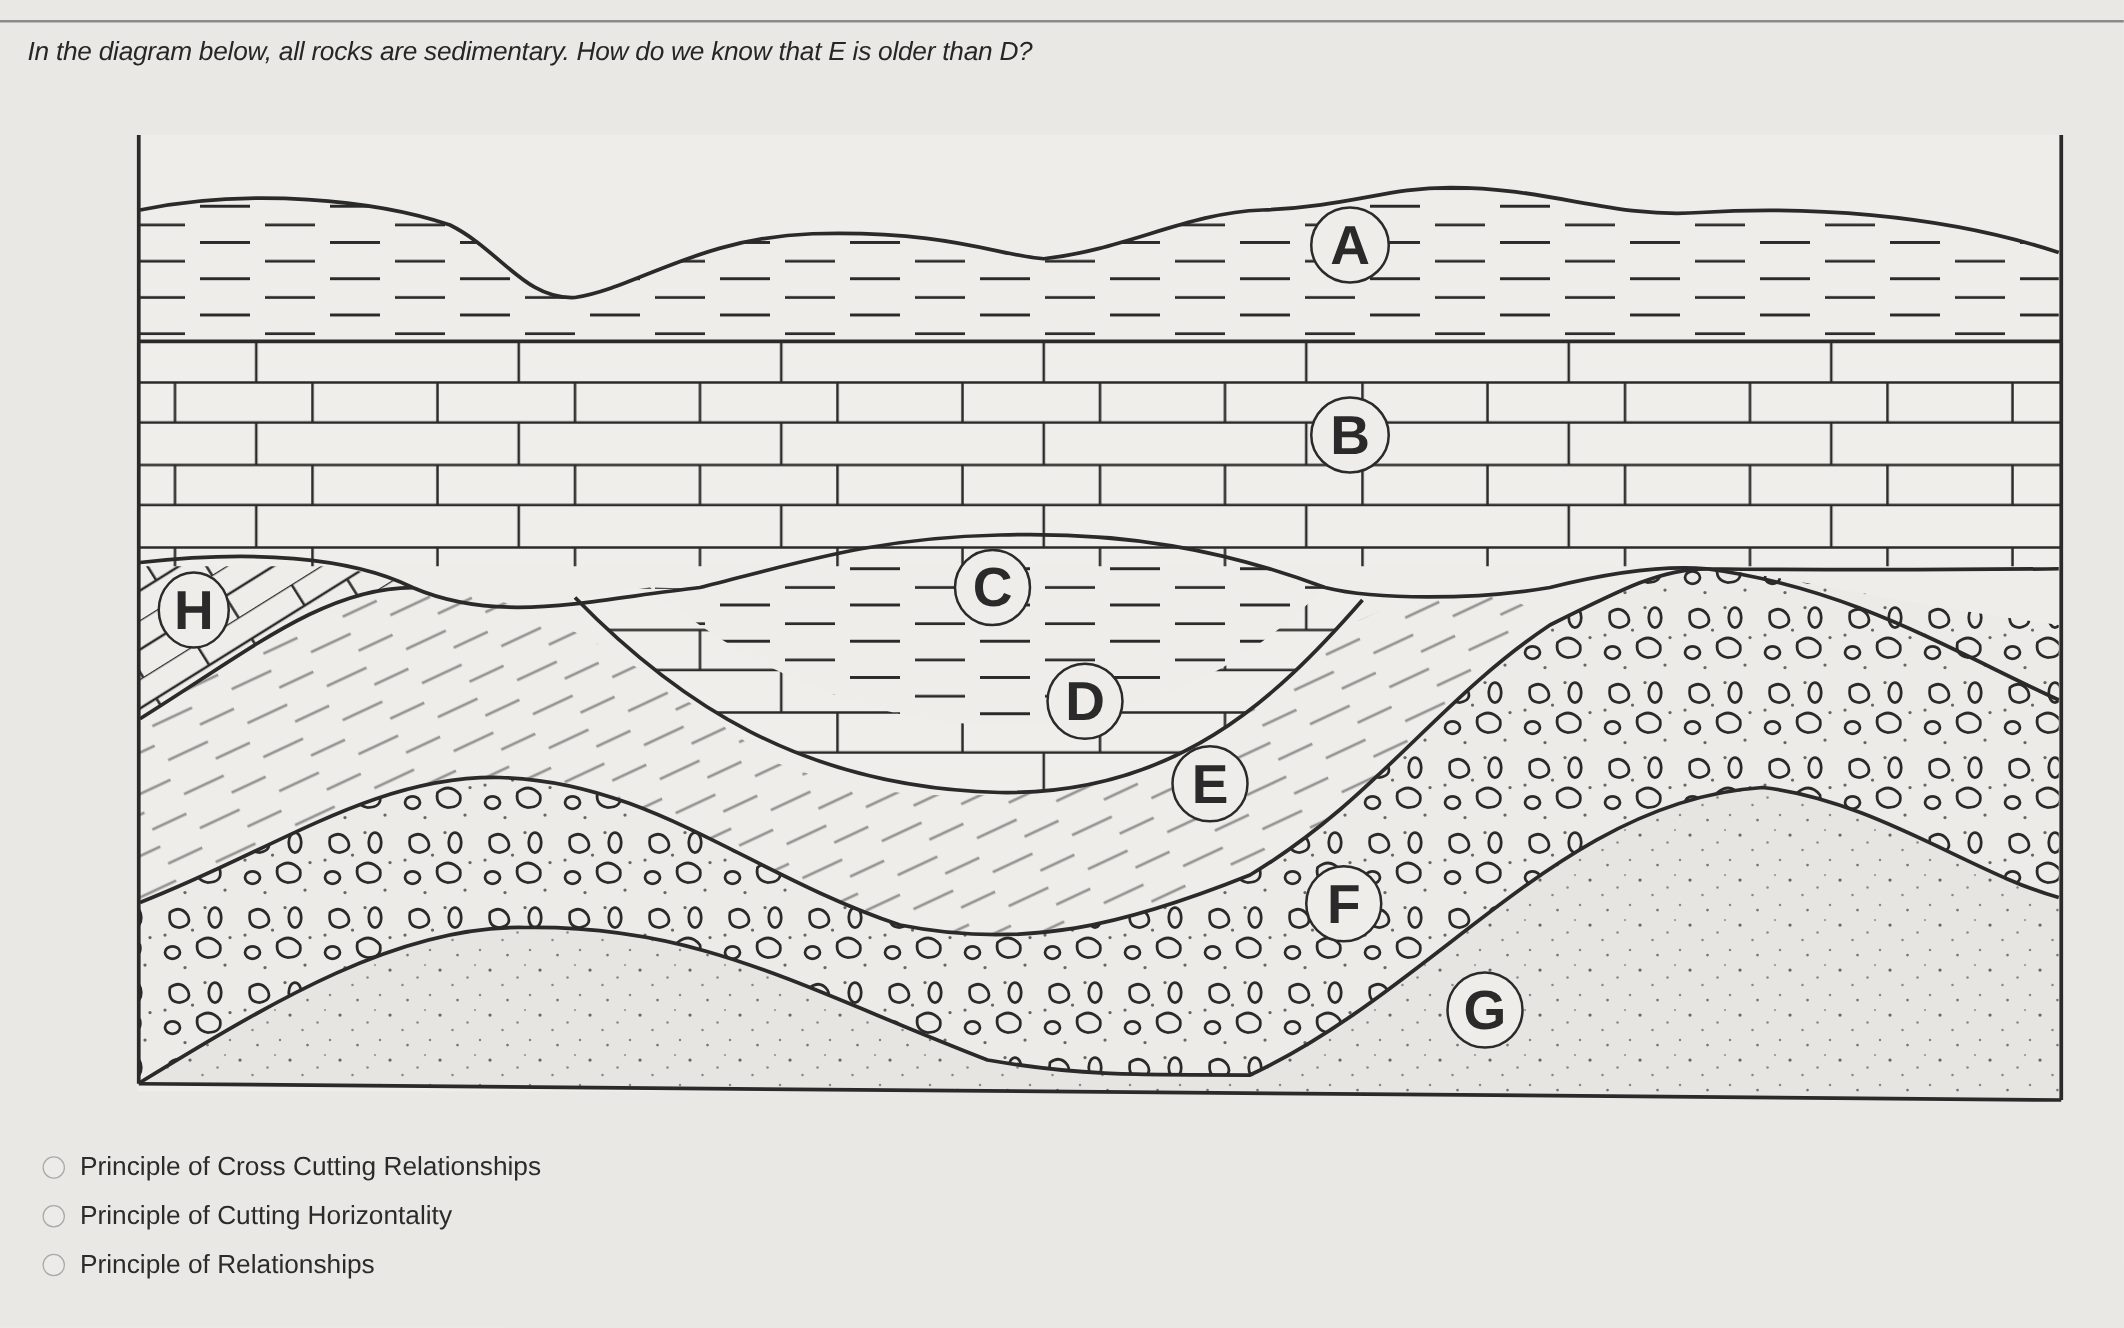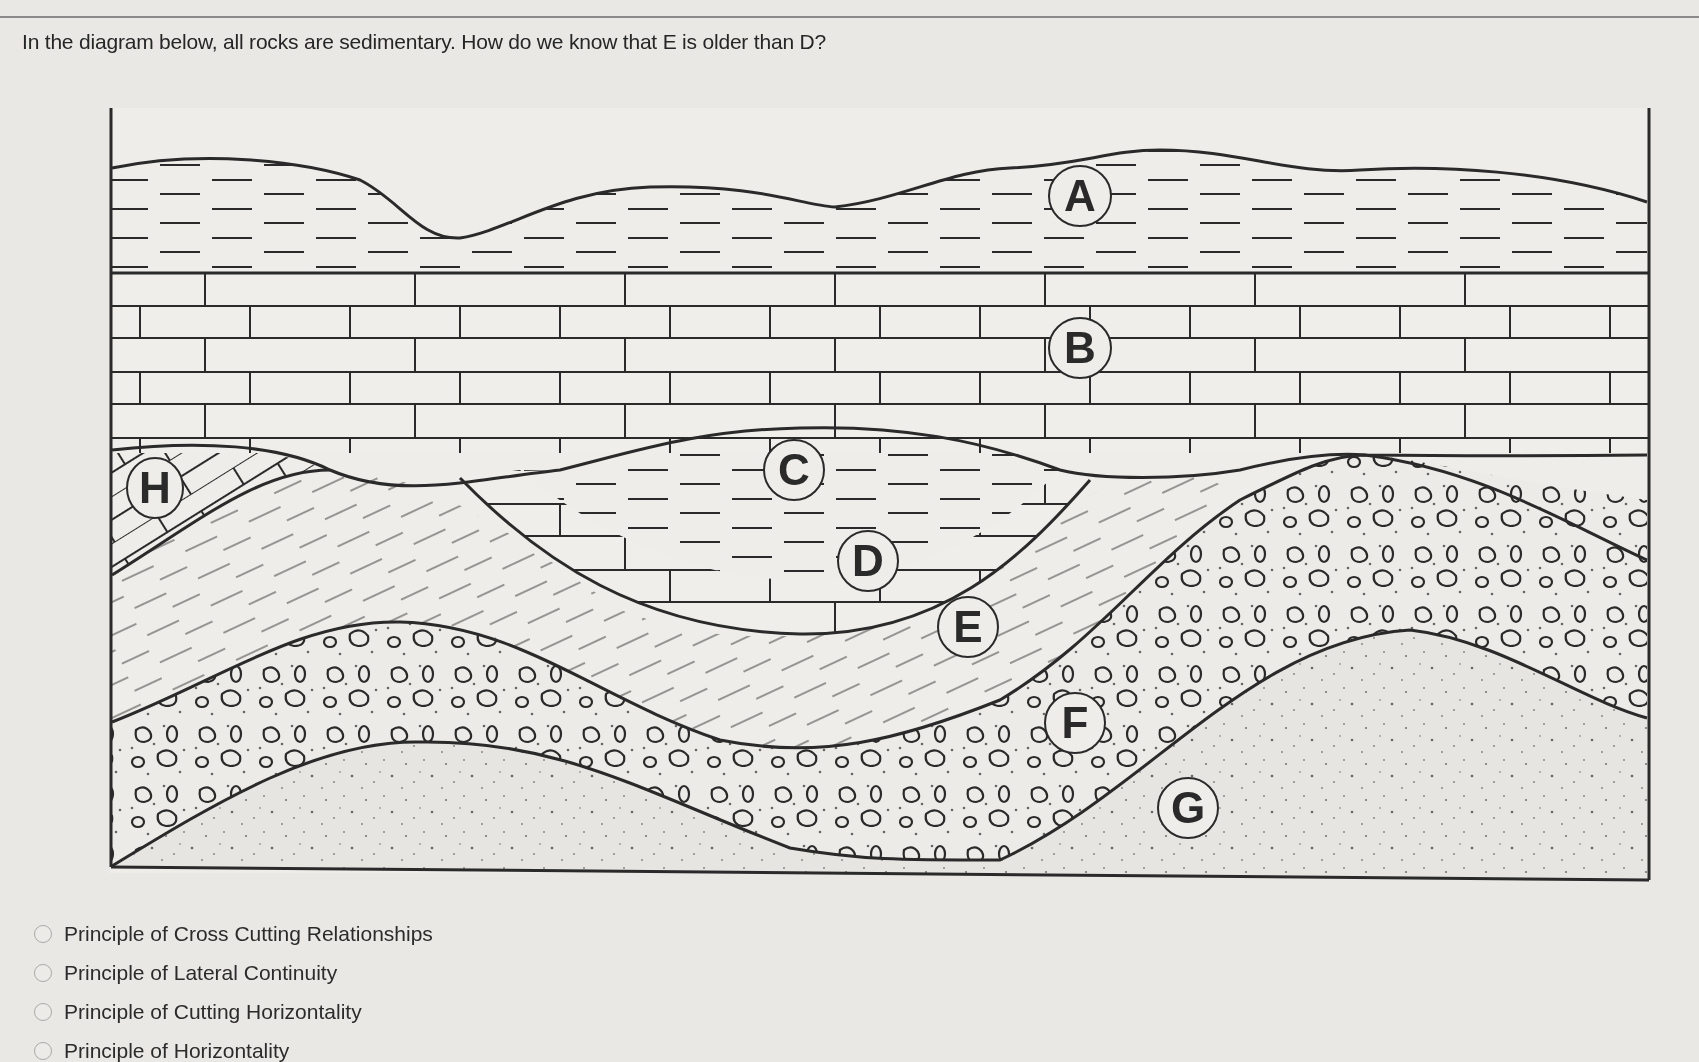--- a/index.html
+++ b/index.html
@@ -9,21 +9,21 @@
     font-family:"Liberation Sans", sans-serif;
     color:#2a2a2a;
     position:relative;
   }
   .top-rule {
     position:absolute; left:0; top:16px; width:1699px; height:2px;
     background:#8a8a8a;
   }
   .question {
     position:absolute; left:22px; top:30px;
-    font-size:21px; color:#262626; letter-spacing:-0.2px;
+    font-size:21px; color:#262626; letter-spacing:-0.2px;font-style:italic;
   }
   .diagram {
     position:absolute; left:0; top:0; width:1699px; height:900px;
   }
   .options {
     position:absolute; left:34px; top:914px;
   }
   .option {
     display:flex; align-items:center; height:39px; cursor:pointer;
   }
@@ -165,23 +165,19 @@
   </g>
 </svg>
 
 <div class="options">
   <div class="option">
     <span class="radio"></span>
     <span class="option-label">Principle of Cross Cutting Relationships</span>
   </div>
   <div class="option">
     <span class="radio"></span>
-    <span class="option-label">Principle of Lateral Continuity</span>
-  </div>
-  <div class="option">
-    <span class="radio"></span>
     <span class="option-label">Principle of Cutting Horizontality</span>
   </div>
   <div class="option">
     <span class="radio"></span>
-    <span class="option-label">Principle of Horizontality</span>
+    <span class="option-label">Principle of Relationships</span>
   </div>
 </div>
 
 </body></html>

